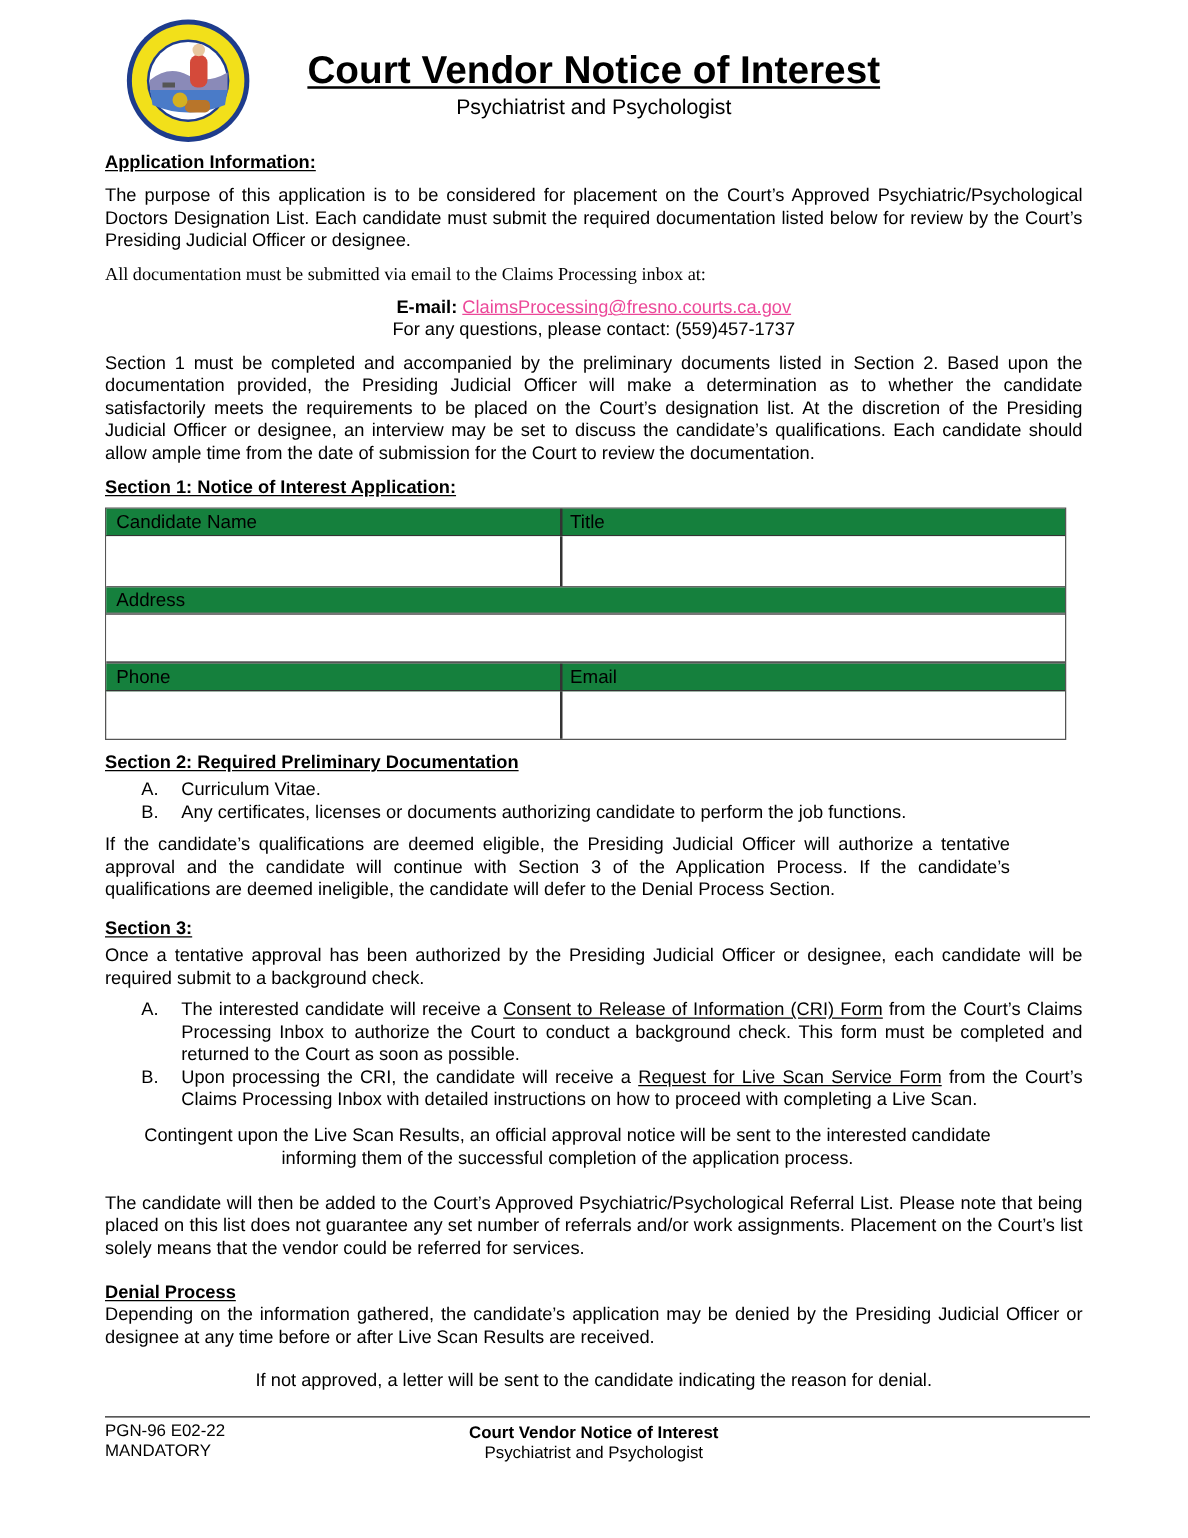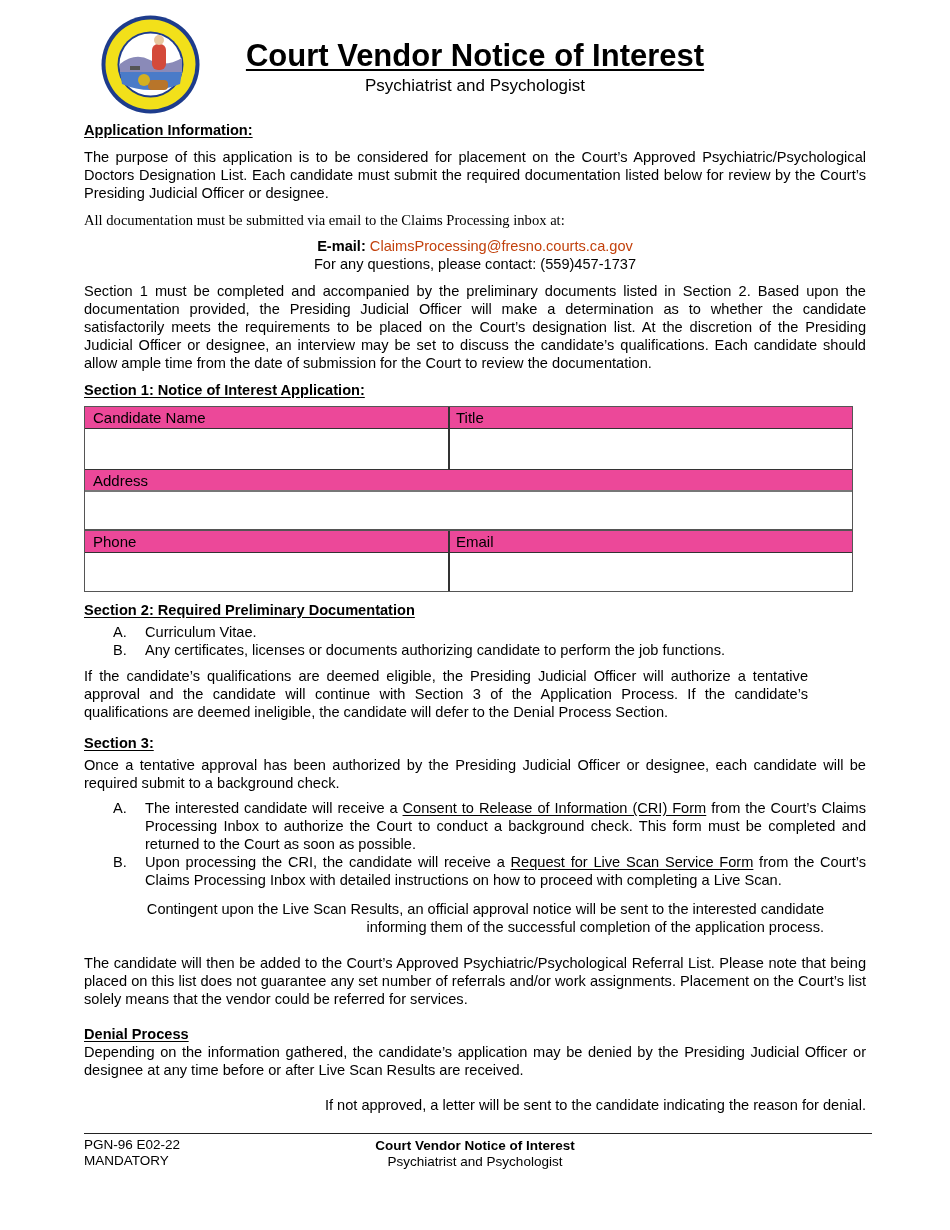--- a/index.html
+++ b/index.html
@@ -21,32 +21,32 @@
     font-size: 31px; font-weight: bold; line-height: 36px;
     text-decoration: underline; text-decoration-thickness: 2px; text-underline-offset: 3px;
   }
   .subtitle {
     left: 230px; top: 76px; width: 490px; text-align: center;
     font-size: 17px; line-height: 20px;
   }
 
   .heading { font-weight: bold; text-decoration: underline; text-underline-offset: 2px; }
   .para { left: 84px; width: 782px; text-align: justify; }
-  .para.nojust { text-align: right; }
+  .para.nojust { text-align: center; }
 
   .center-block { left: 84px; width: 782px; text-align: center; }
-  .email-link { color: #c2410c; }
+  .email-link { color: #ec4899; text-decoration: underline; }
 
   
   .form-table {
     left: 84px; top: 406px; width: 769px; height: 186px;
     border: 1.5px solid #555;
   }
   .row { position: absolute; left: 0; right: 0; }
-  .hdr { background: #ec4899; border-bottom: 1.5px solid #333; height: 22px; }
+  .hdr { background: #15803d; border-bottom: 1.5px solid #333; height: 22px; }
   .hdr .lbl { position: absolute; top: 2px; font-size: 15px; }
   .blank { background: #fff; border-bottom: 1.5px solid #333; }
   .vsep { position: absolute; top: 0; bottom: 0; width: 1.5px; background: #333; left: 363px; }
   .cell-input { position: absolute; top: 0; bottom: 0; border: none; outline: none; background: transparent; font-family: "Liberation Sans", sans-serif; font-size: 14px; padding: 4px 8px; }
 
   ol.alpha { list-style: none; }
   ol.alpha li { position: relative; padding-left: 61px; }
   ol.alpha li .mark { position: absolute; left: 29px; top: 0; }
   .u { text-decoration: underline; text-underline-offset: 2px; }
 

